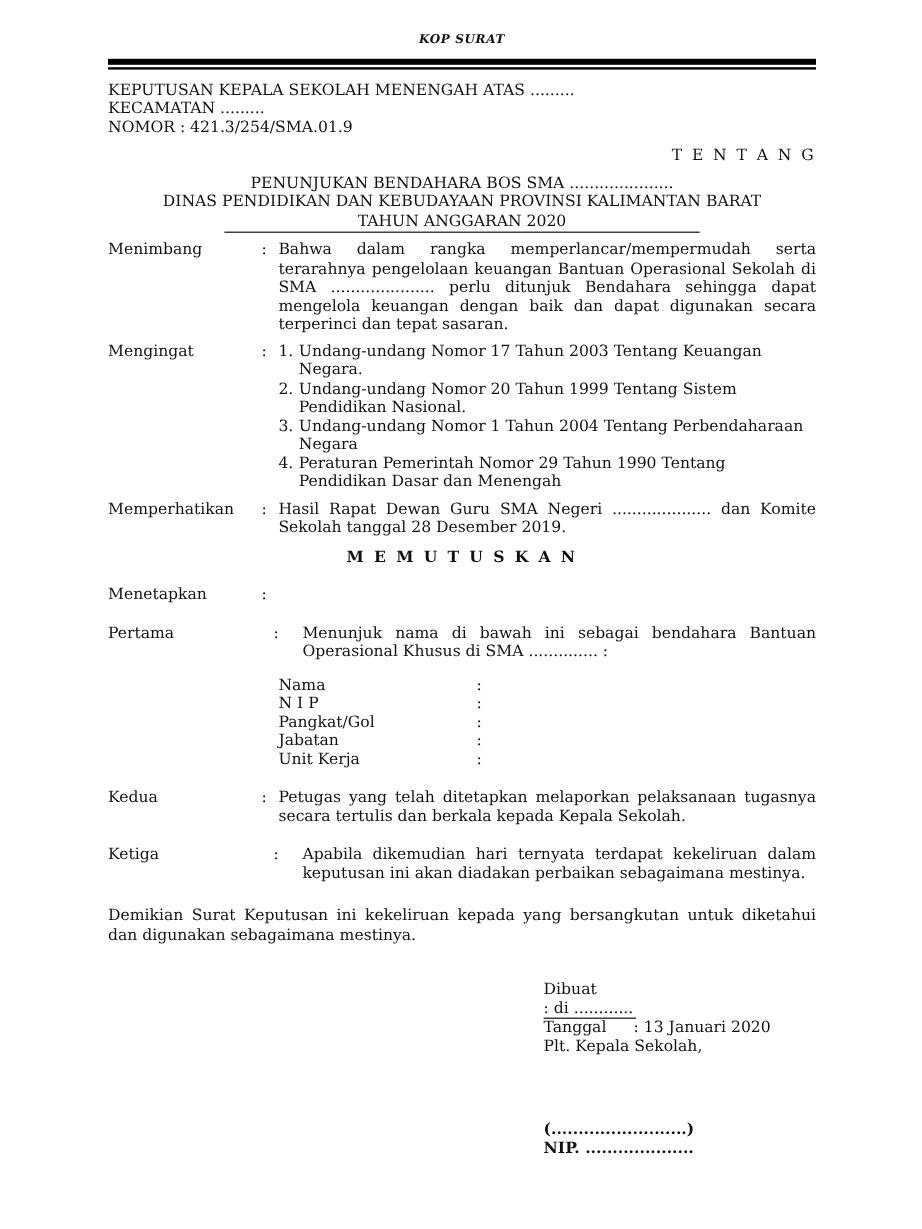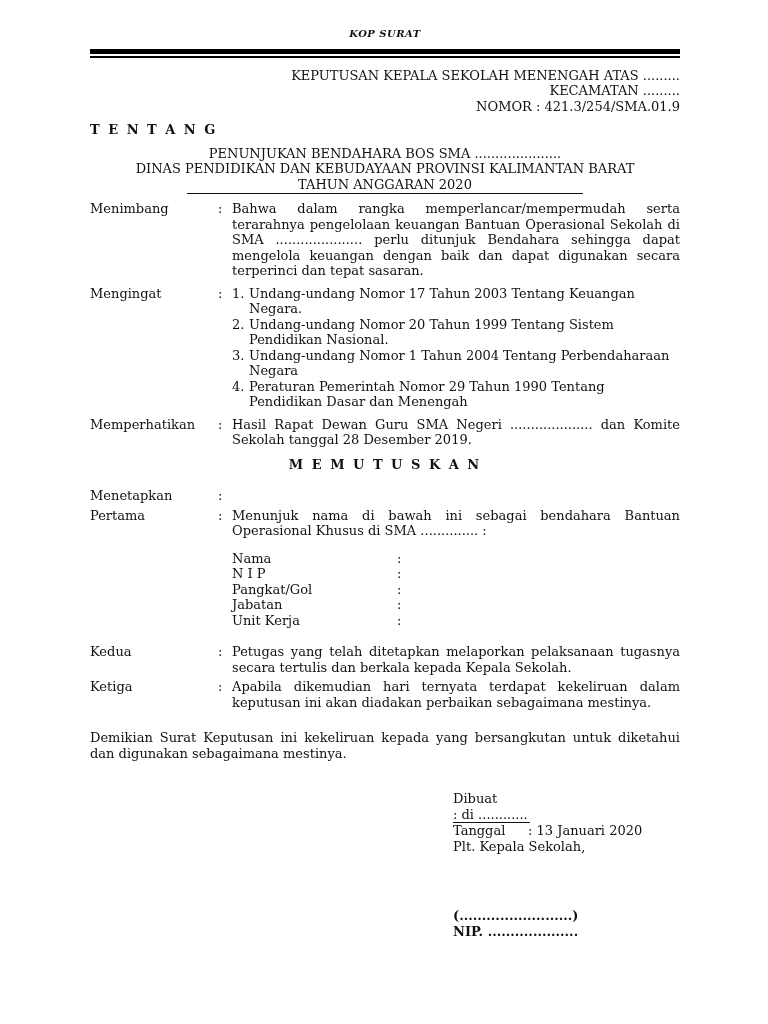--- a/index.html
+++ b/index.html
@@ -10,26 +10,26 @@
     box-sizing: border-box;
     padding: 26px 88px 0 90px;
     color: #111111;
     font-family: "DejaVu Serif", "Liberation Serif", serif;
     font-size: 13px;
     line-height: 15.5px;
     overflow: hidden;
   }
   .kop { text-align: center; font-weight: bold; font-style: italic; font-size: 10px; letter-spacing: 0.5px; }
   .double-rule { margin-top: 7px; height: 2px; border-top: 5px solid #000; border-bottom: 2px solid #000; }
-  .doc-header { margin-top: 10px; text-align: right; }
-  .tentang { margin-top: 8px; text-align: left; font-weight: bold; letter-spacing: 2px; }
+  .doc-header { margin-top: 10px; text-align: left; }
+  .tentang { margin-top: 8px; text-align: right; font-weight: normal; letter-spacing: 2px; }
   .subject { margin-top: 8px; text-align: center; }
   .subject-underline { display: inline-block; width: 396px; border-bottom: 1.5px solid #111; padding-bottom: 1px; text-align: center; }
   .row { display: grid; grid-template-columns: 128px 14px 1fr; margin-top: 7px; }
-  .row.tight { margin-top: 4px; }
+  .row.tight { margin-top: 17px; gap: 10px; }
   .row.small-gap { margin-top: 16px; }
   .row-label, .row-colon { white-space: nowrap; }
   .justify { text-align: justify; }
   .list-item { display: grid; grid-template-columns: 17px 1fr; }
   .memutuskan { margin-top: 9px; text-align: center; font-weight: bold; letter-spacing: 2px; }
   .fields { margin: 12px 0 0 142px; }
   .field-row { display: grid; grid-template-columns: 127px 1fr; gap: 38px; }
   .closing { margin: 20px 0 0 0; }
   .signature { margin: 30px 0 0 363px; }
   .sig-row { display: flex; }

